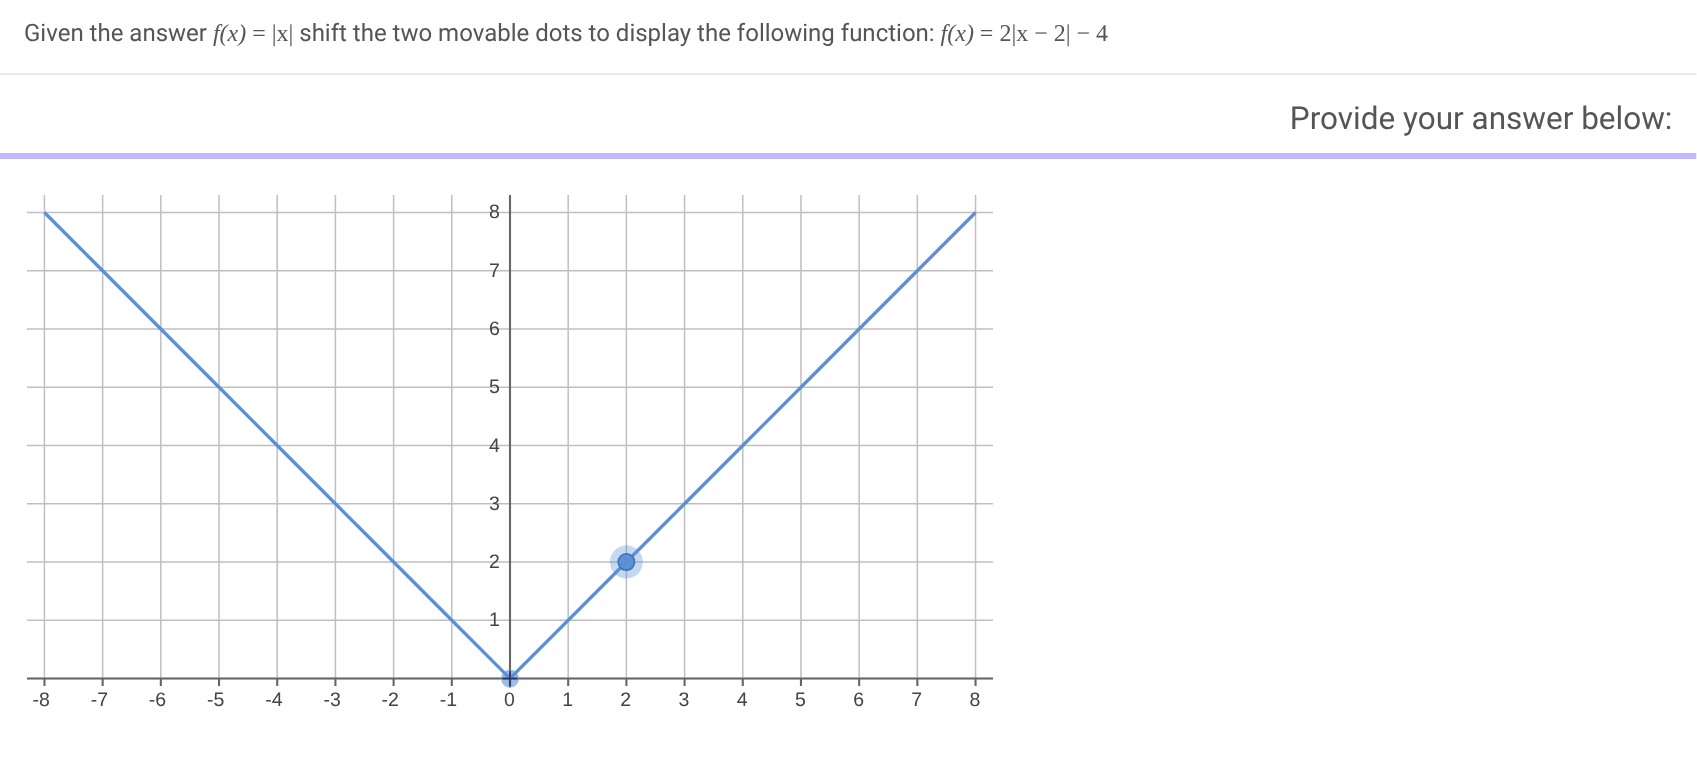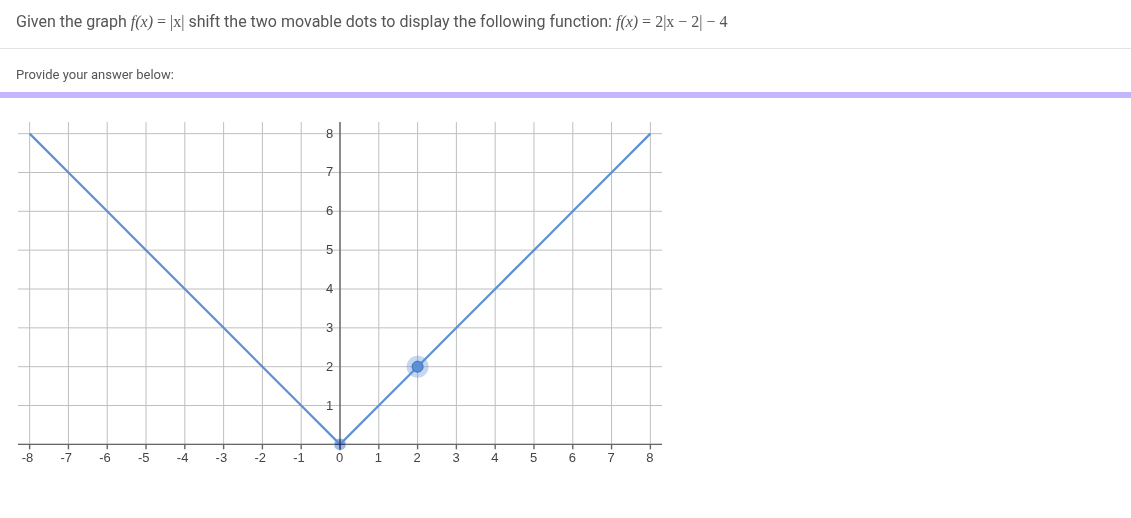--- a/index.html
+++ b/index.html
@@ -12,24 +12,25 @@
   .panel {
     border-bottom: 1px solid #e3e3e3;
     padding: 10px 16px 14px 16px;
   }
   .question {
     font-size: 16px;
     color: #555;
     line-height: 1.5;
   }
   .answer-prompt {
-    font-size: 13px;
+    font-size: 21px;
     color: #555;
     padding: 18px 16px 10px 16px;
-    border-bottom: 6px solid #c4b5fd;
+    border-bottom: 4px solid #c4b5fd;
+    text-align: right;
   }
   .math { font-family: "Cambria Math", "Times New Roman", serif; font-style: italic; }
   .mathup { font-family: "Cambria Math", "Times New Roman", serif; font-style: normal; }
   .chart-wrap {
     padding: 20px 10px 0 10px;
   }
   svg { display: block; }
   .grid-line { stroke: #bfbfbf; stroke-width: 1; }
   .axis-line { stroke: #666; stroke-width: 1.4; }
   .tick-label { font: 13px Arial, sans-serif; fill: #444; }
@@ -37,21 +38,21 @@
   .dot-halo { fill: #5b8fd6; opacity: .35; }
   .dot { fill: #5b8fd6; stroke: #3a6fb7; stroke-width: 1; }
   .vertex-dot { fill: #5b8fd6; opacity: .6; }
   .vertex-cross { stroke: #336; stroke-width: 1.2; }
 </style>
 </head>
 <body>
 
 <div class="panel">
   <div class="question">
-    <span>Given the graph </span>
+    <span>Given the answer </span>
     <span class="math">f(x)</span>
     <span class="mathup"> = </span>
     <span class="mathup">|x|</span>
     <span> shift the two movable dots to display the following function: </span>
     <span class="math">f(x)</span>
     <span class="mathup"> = </span>
     <span class="mathup">2|x − 2| − 4</span>
   </div>
 </div>
 

